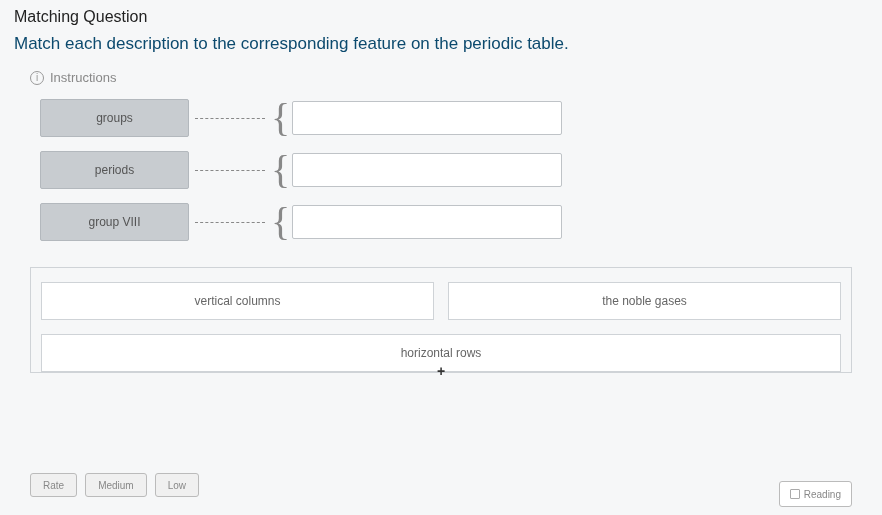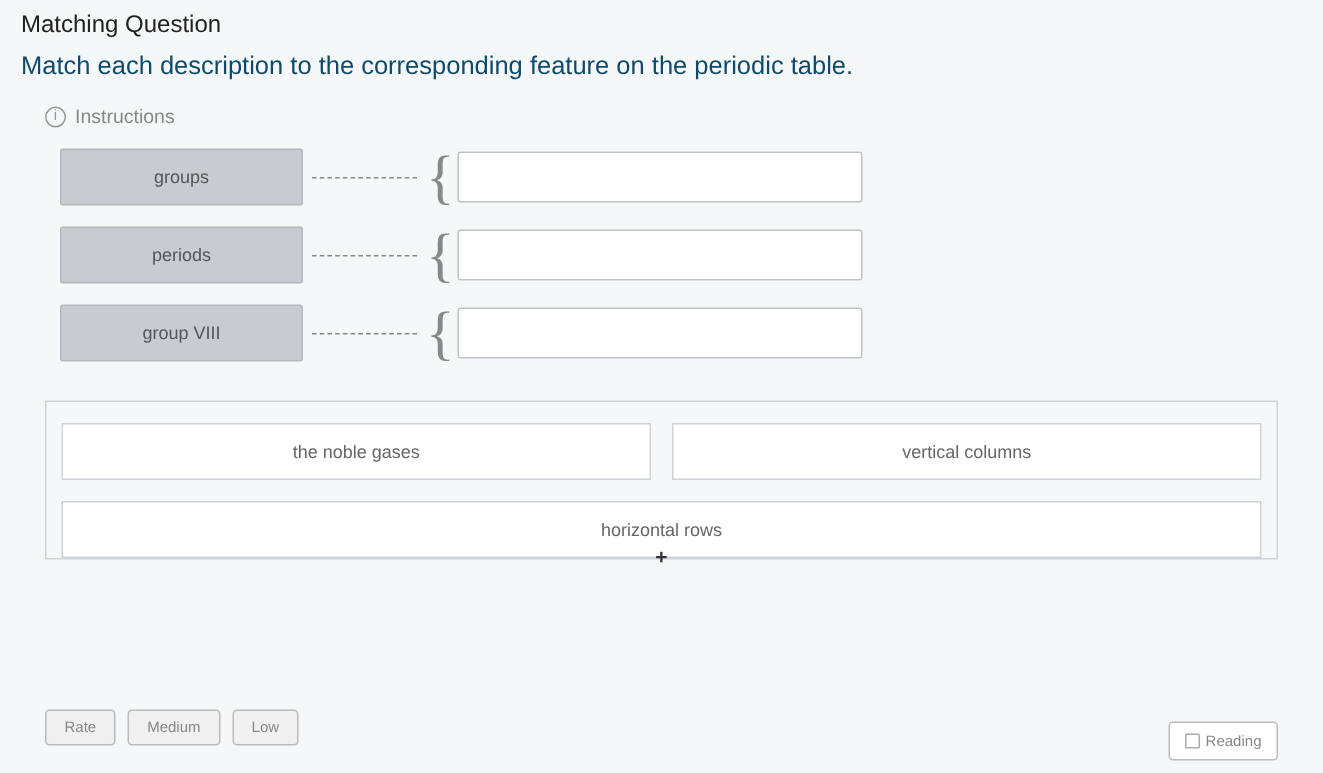--- a/index.html
+++ b/index.html
@@ -46,21 +46,21 @@
   }
   .match-area {
     padding: 8px 40px 6px;
   }
   .match-row {
     display: flex;
     align-items: center;
     margin-bottom: 14px;
   }
   .term-box {
-    width: 162px;
+    width: 149px;
     height: 38px;
     background: #c8ccd0;
     border: 1px solid #b3b8bd;
     border-radius: 2px;
     display: flex;
     align-items: center;
     justify-content: center;
     font-size: 12px;
     color: #555;
   }
@@ -196,24 +196,24 @@
     <div class="term-box">group VIII</div>
     <div class="connector"></div>
     <div class="brace">{</div>
     <div class="drop-box"></div>
   </div>
 </div>
 
 <div class="answers-panel">
   <div class="answers-grid">
     <div class="answer-box half">
-      <span>the noble gases</span>
+      <span>vertical columns</span>
     </div>
     <div class="answer-box half">
-      <span>vertical columns</span>
+      <span>the noble gases</span>
     </div>
     <div class="answer-box half">
       <span>horizontal rows</span>
       <span class="dragging-plus">+</span>
     </div>
   </div>
 </div>
 
 <div class="footer">
   <div class="conf-btn">Rate</div>

